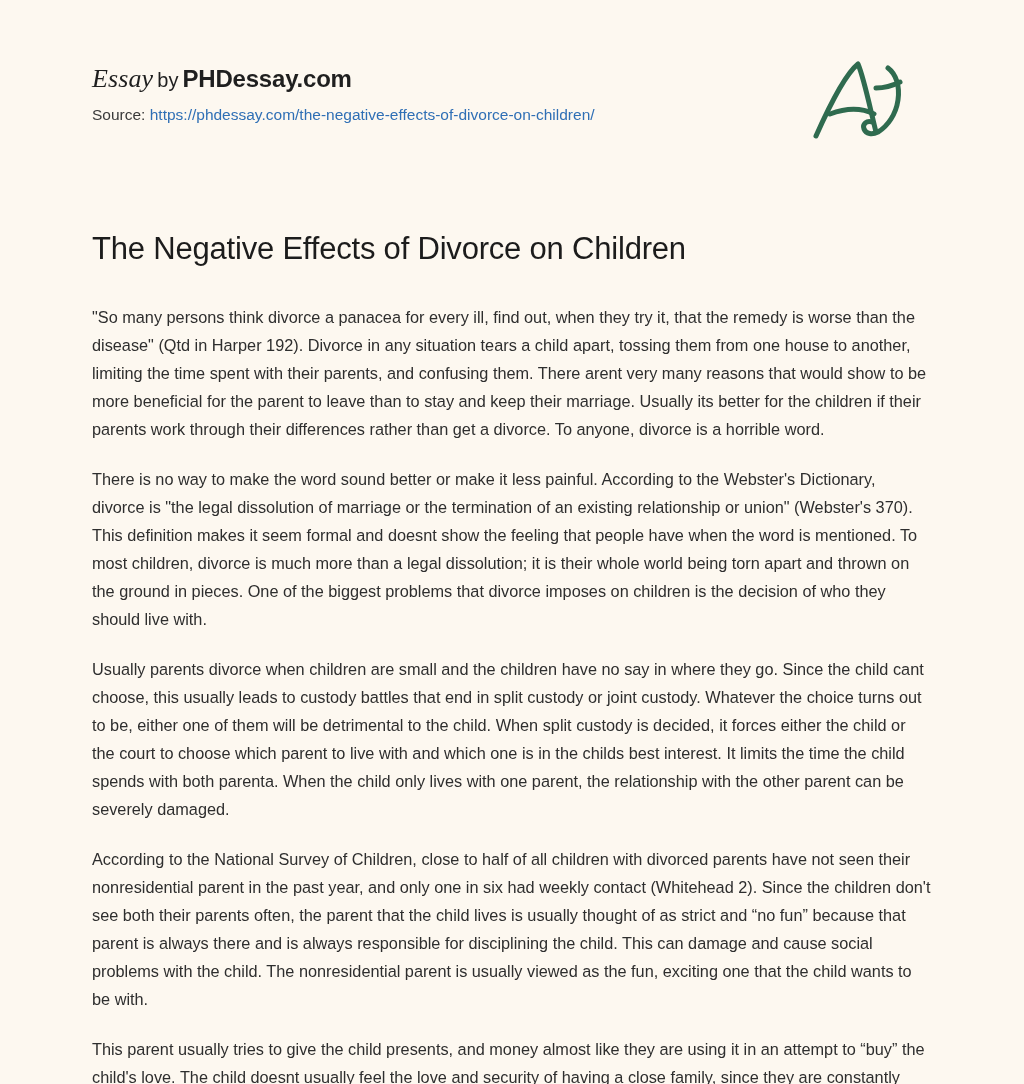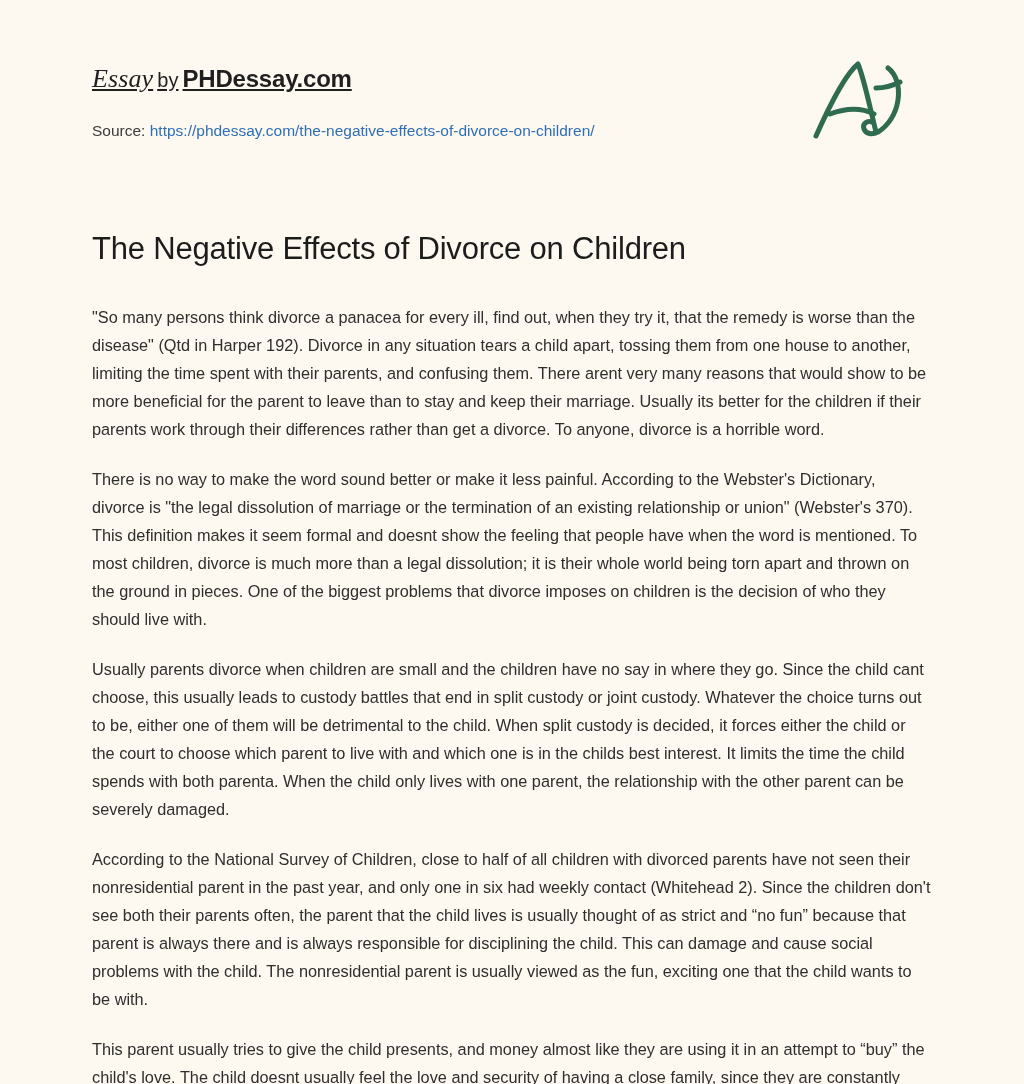--- a/index.html
+++ b/index.html
@@ -27,41 +27,40 @@
     justify-content: space-between;
   }
   .brand-block {
     padding-top: 12px;
   }
   .brand-line {
     font-size: 25px;
     color: #1f1f1f;
     letter-spacing: 0.1px;
     white-space: nowrap;
-    text-decoration: underline;
   }
   .brand-essay {
     font-family: "Liberation Serif", serif;
     font-style: italic;
     font-size: 26px;
     color: #1f1f1f;
   }
   .brand-by {
     font-size: 20px;
     color: #1f1f1f;
     padding: 0 4px;
   }
   .brand-name {
     font-size: 24px;
     font-weight: bold;
     color: #1f1f1f;
     letter-spacing: -0.2px;
   }
   .source-line {
-    margin-top: 28px;
+    margin-top: 12px;
     font-size: 15.5px;
     color: #3a3a3a;
   }
   .source-label {
     color: #3a3a3a;
   }
   .source-url {
     color: #2f6fb5;
     text-decoration: none;
     word-break: break-all;

